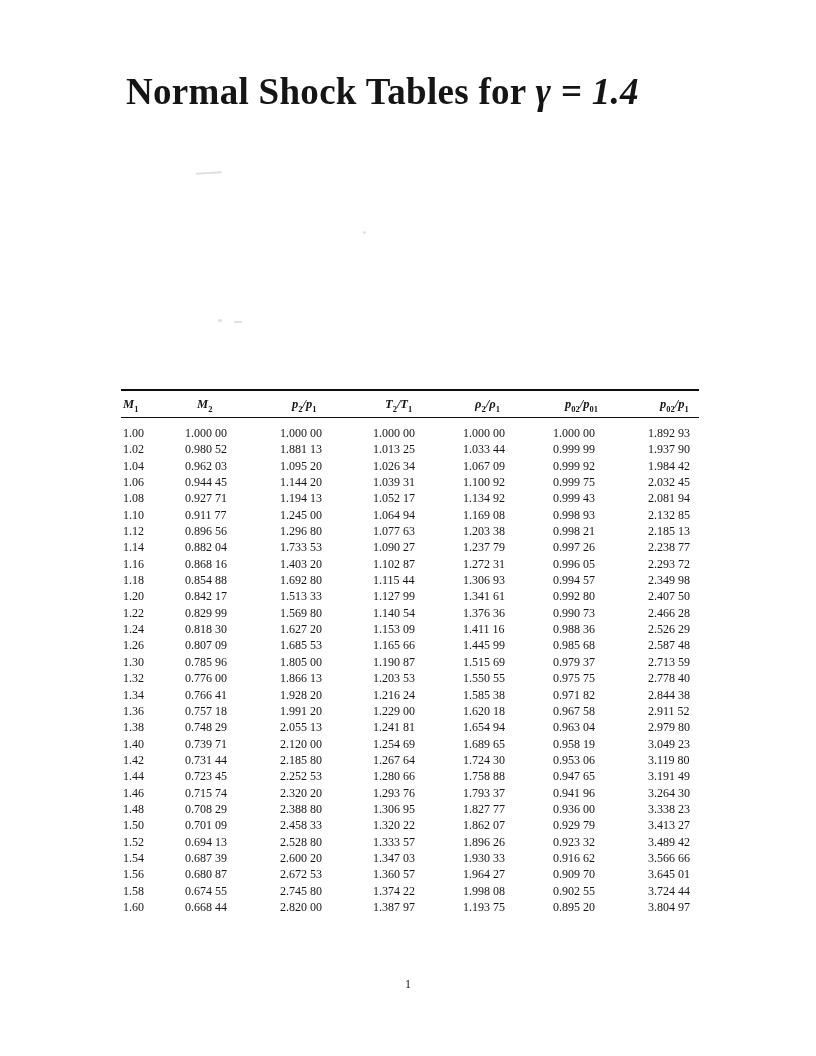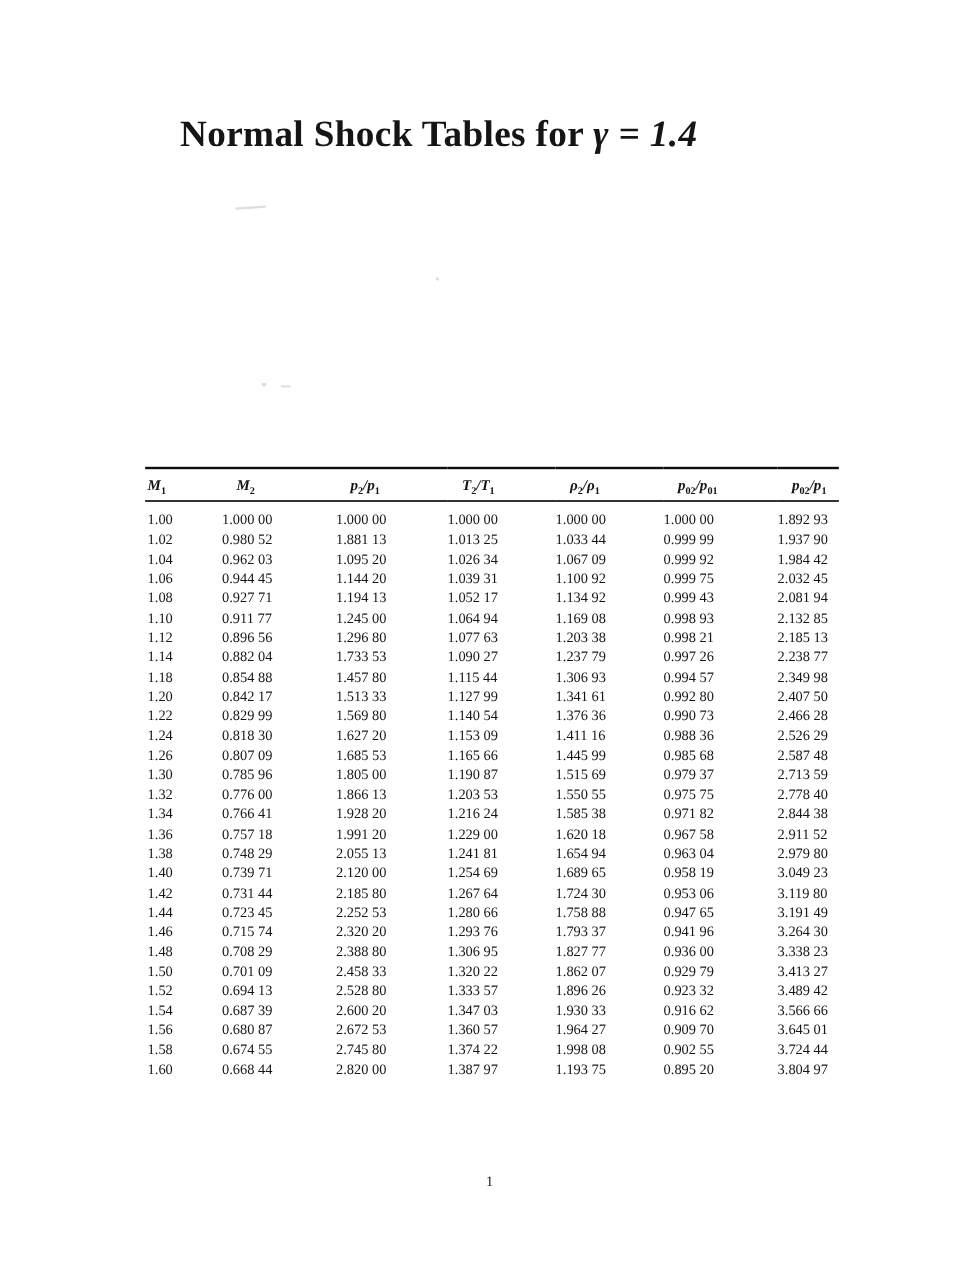--- a/index.html
+++ b/index.html
@@ -8,26 +8,25 @@
     position: relative;
     width: 816px;
     height: 1056px;
     font-family: "Liberation Serif", "DejaVu Serif", serif;
     color: #151515;
     overflow: hidden;
   }
   .doc-title {
     position: absolute;
     left: 126px;
-    top: 94px;
-    font-size: 31px;
+    top: 70px;
+    font-size: 37px;
     font-weight: bold;
     letter-spacing: 0.3px;
     white-space: nowrap;
-    margin-left: 24px;
   }
   .doc-title .math { font-style: italic; font-weight: bold; }
 
   
   .artifact {
     position: absolute;
     background: #b9b9b9;
     opacity: 0.45;
     border-radius: 2px;
   }
@@ -187,23 +186,32 @@
         <tr>
           <td>1.14</td>
           <td>0.882 04</td>
           <td>1.733 53</td>
           <td>1.090 27</td>
           <td>1.237 79</td>
           <td>0.997 26</td>
           <td>2.238 77</td>
         </tr>
         <tr>
+          <td>1.16</td>
+          <td>0.868 16</td>
+          <td>1.403 20</td>
+          <td>1.102 87</td>
+          <td>1.272 31</td>
+          <td>0.996 05</td>
+          <td>2.293 72</td>
+        </tr>
+        <tr>
           <td>1.18</td>
           <td>0.854 88</td>
-          <td>1.457 80</td>
+          <td>1.692 80</td>
           <td>1.115 44</td>
           <td>1.306 93</td>
           <td>0.994 57</td>
           <td>2.349 98</td>
         </tr>
         <tr>
           <td>1.20</td>
           <td>0.842 17</td>
           <td>1.513 33</td>
           <td>1.127 99</td>

